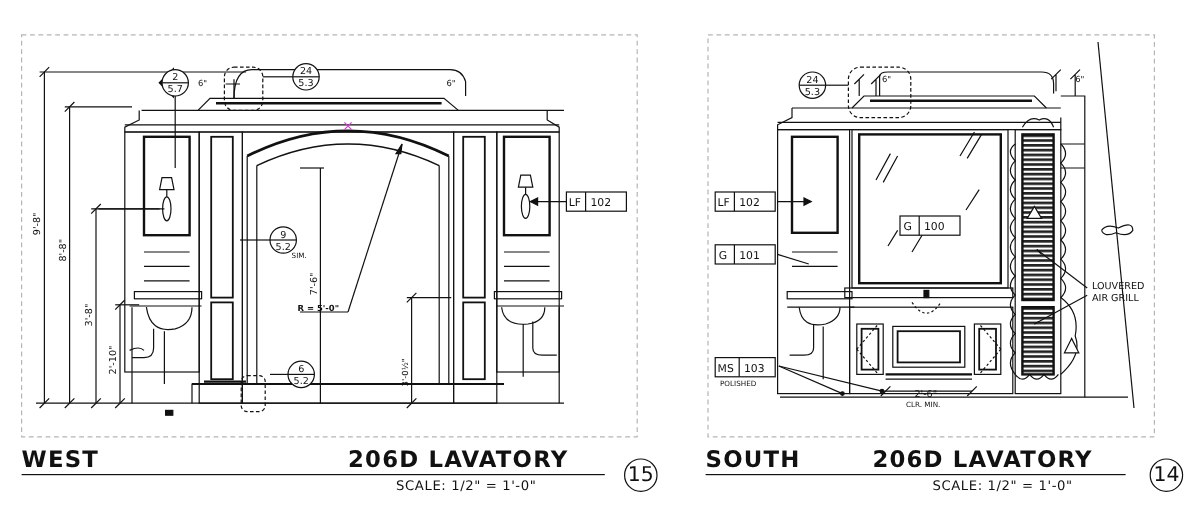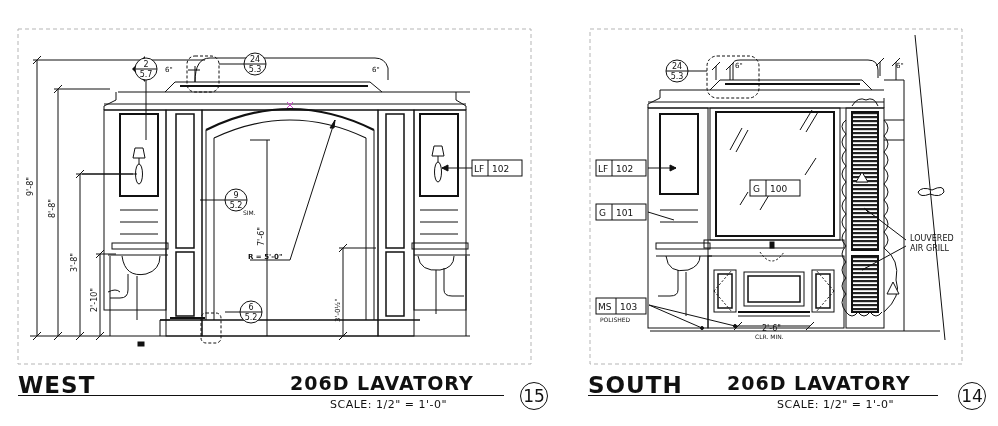--- a/index.html
+++ b/index.html
@@ -1,20 +1,20 @@
 <!DOCTYPE html>
 <html><head>
 <meta charset="utf-8">
 <style>
   html, body { margin:0; padding:0; background:#ffffff; }
   body { width:998px; height:426px; position:relative; overflow:hidden; font-family:"DejaVu Sans", sans-serif; }
   .sheet { position:absolute; left:0; top:0; width:998px; height:426px; }
   svg text { font-family:"DejaVu Sans", sans-serif; fill:#111; }
   .title { position:absolute; font-family:"DejaVu Sans", sans-serif; font-weight:bold; color:#111; letter-spacing:1px; white-space:nowrap; }
-  .view-name { font-size:23px; }
+  .view-name { font-size:19px; }
   .room-name { font-size:19px; }
   .scale { position:absolute; font-size:11px; color:#111; letter-spacing:0.5px; white-space:nowrap; }
   .underline { position:absolute; height:0; border-top:1.3px solid #111; }
   .bubble { position:absolute; width:26px; height:26px; border:1.3px solid #111; border-radius:50%; font-size:17px; display:flex; align-items:center; justify-content:center; color:#111; background:#fff; }
 </style>
 </head>
 <body>
 
 <div class="sheet">
 

